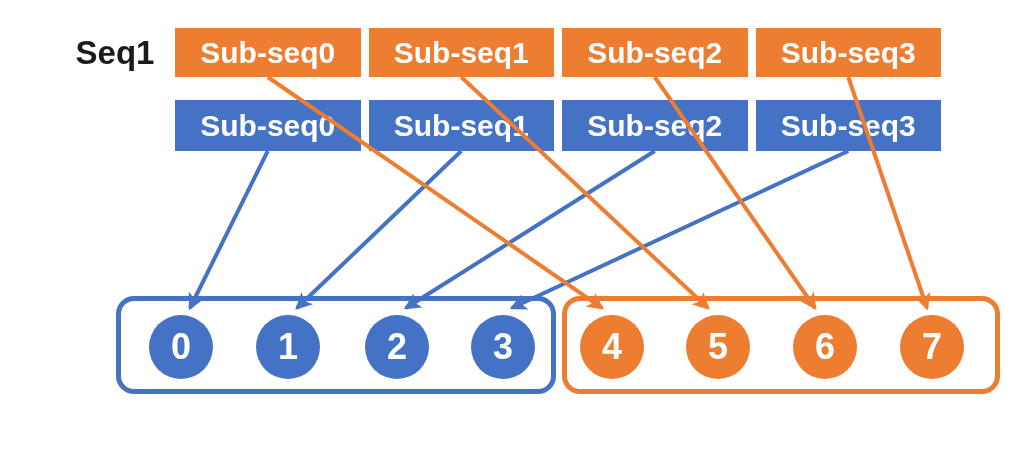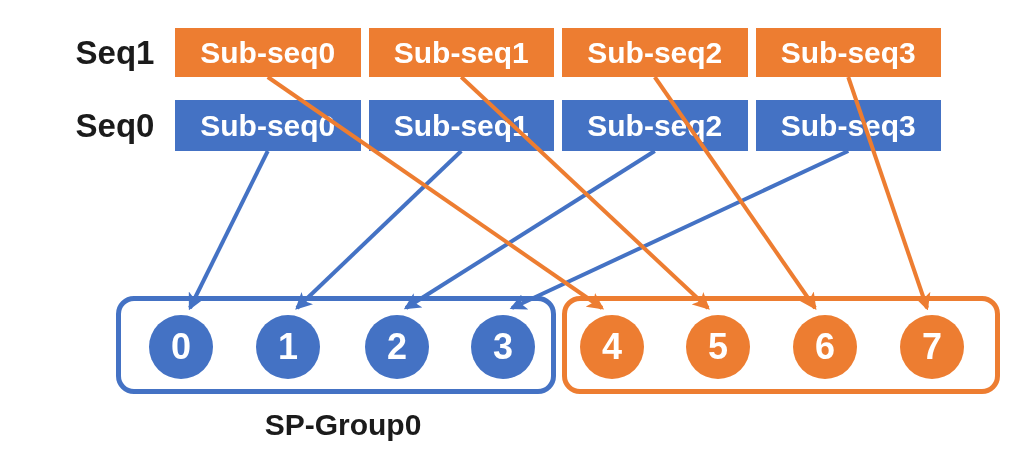--- a/index.html
+++ b/index.html
@@ -107,21 +107,20 @@
 
   <div class="seq-label" id="seq1-label">Seq1</div>
 
   <div class="box-row" id="seq1-row">
       <div class="subseq-box" style="background: rgb(237, 125, 49);">Sub-seq0</div>
       <div class="subseq-box" style="background: rgb(237, 125, 49);">Sub-seq1</div>
       <div class="subseq-box" style="background: rgb(237, 125, 49);">Sub-seq2</div>
       <div class="subseq-box" style="background: rgb(237, 125, 49);">Sub-seq3</div>
     </div>
 
-  <div class="seq-label" id="seq0-label">Seq0</div>
 
   <div class="box-row" id="seq0-row">
       <div class="subseq-box" style="background: rgb(68, 114, 196);">Sub-seq0</div>
       <div class="subseq-box" style="background: rgb(68, 114, 196);">Sub-seq1</div>
       <div class="subseq-box" style="background: rgb(68, 114, 196);">Sub-seq2</div>
       <div class="subseq-box" style="background: rgb(68, 114, 196);">Sub-seq3</div>
     </div>
 
   <div class="group-rect" id="group-rect-0"></div>
   <div class="group-rect" id="group-rect-1"></div>
@@ -131,21 +130,20 @@
       <div class="gpu-circle" style="background: rgb(68, 114, 196); left: 247px;">1</div>
       <div class="gpu-circle" style="background: rgb(68, 114, 196); left: 356px;">2</div>
       <div class="gpu-circle" style="background: rgb(68, 114, 196); left: 462px;">3</div>
       <div class="gpu-circle" style="background: rgb(237, 125, 49); left: 571px;">4</div>
       <div class="gpu-circle" style="background: rgb(237, 125, 49); left: 677px;">5</div>
       <div class="gpu-circle" style="background: rgb(237, 125, 49); left: 784px;">6</div>
       <div class="gpu-circle" style="background: rgb(237, 125, 49); left: 891px;">7</div>
     </div>
 
 
-  <div class="group-label" id="group-label-0">SP-Group0</div>
 
   <svg id="arrow-layer" viewBox="0 0 1012 470" xmlns="http://www.w3.org/2000/svg">
     <defs>
       <marker id="ah-blue" viewBox="0 0 10 10" refX="8.5" refY="5" markerWidth="4.2" markerHeight="4.2" orient="auto">
         <path d="M0,0 L10,5 L0,10 L2.5,5 z" fill="#4472C4"></path>
       </marker>
       <marker id="ah-orange" viewBox="0 0 10 10" refX="8.5" refY="5" markerWidth="4.2" markerHeight="4.2" orient="auto">
         <path d="M0,0 L10,5 L0,10 L2.5,5 z" fill="#ED7D31"></path>
       </marker>
     </defs>

